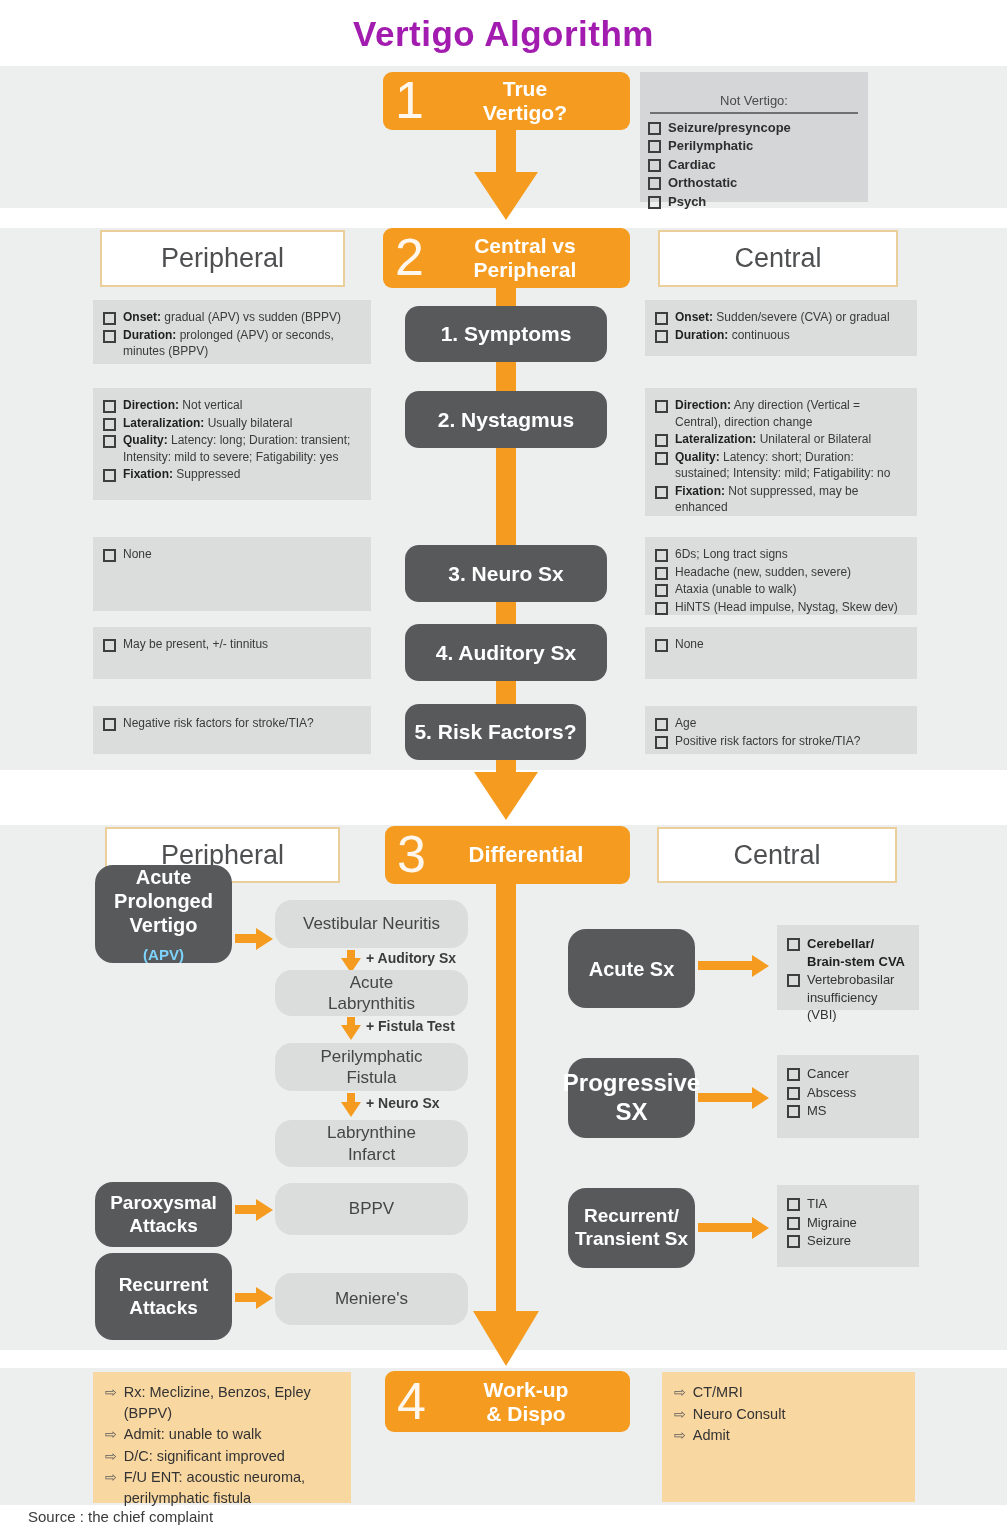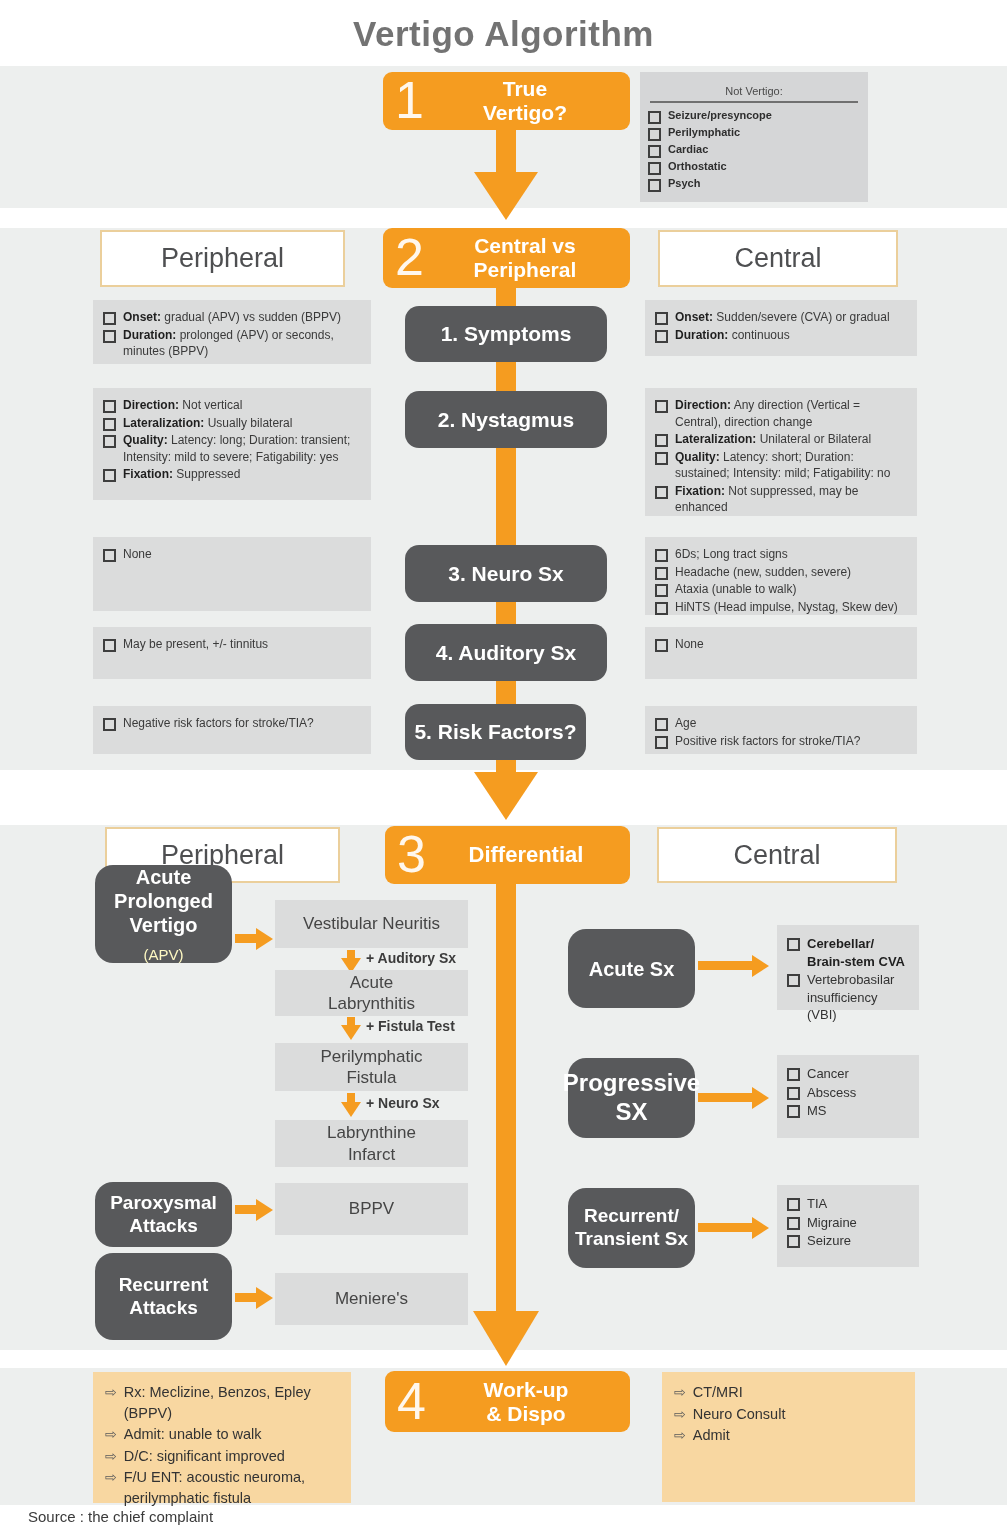--- a/index.html
+++ b/index.html
@@ -1,45 +1,45 @@
 <!DOCTYPE html>
 <html><head>
 <meta charset="utf-8">
 <style>
   html,body { margin:0; padding:0; background:#fff; font-family:"Liberation Sans",sans-serif; }
   .page { position:relative; width:1007px; height:1536px; background:#ffffff; overflow:hidden; }
   .band { position:absolute; left:0; width:1007px; background:#EDEFEE; }
   .title { position:absolute; left:0; top:14px; width:1007px; text-align:center;
-           font-size:35px; font-weight:600; color:#737373; letter-spacing:0.5px; }
+           font-size:35px; font-weight:600; color:#a21caf; letter-spacing:0.5px; }
   .source { position:absolute; left:28px; top:1508px; font-size:15px; color:#3a3a3a; }
 
   .obox { position:absolute; background:#F59C20; border-radius:9px; color:#fff;
           display:flex; align-items:center; padding:0 12px; box-sizing:border-box; z-index:4; }
   .obox .num { font-size:52px; line-height:0.95; color:rgba(255,255,255,0.92); font-weight:400; margin-right:8px; }
   .obox .olabel { flex:1; text-align:center; font-weight:bold; font-size:21px; line-height:1.12; }
   .obox .olabel .single { font-size:22px; }
 
   .whitehdr { position:absolute; background:#fff; border:2px solid #EBCF9B; box-sizing:border-box;
               display:flex; align-items:center; justify-content:center;
               font-size:27px; color:#4E4F51; z-index:3; }
 
   .darkbox { position:absolute; background:#58595B; border-radius:14px; color:#fff; font-weight:bold;
              display:flex; align-items:center; justify-content:center; font-size:21px; z-index:3;
              text-align:center; line-height:1.2; }
   .darkbox.rad18 { border-radius:18px; flex-direction:column; font-size:19px; padding:4px 6px; box-sizing:border-box; }
-  .darkbox .sub { font-weight:400; font-size:15px; color:#fef9c3; margin-top:9px; }
+  .darkbox .sub { font-weight:700; font-size:15px; color:#7dd3fc; margin-top:9px; }
 
   .panel { position:absolute; background:#DBDCDC; box-sizing:border-box; padding:9px 10px 7px 10px;
            font-size:12px; color:#3A3A3A; line-height:1.38; z-index:2; }
   .li { display:flex; gap:7px; margin-bottom:1px; }
   .li b { color:#1f1f1f; }
   .cb { flex:none; width:9px; height:9px; border:2px solid #3E3E3E; margin-top:3px; background:transparent; }
 
   .gbox { position:absolute; background:#DBDCDC; display:flex; align-items:center; justify-content:center;
-          text-align:center; font-size:17px; color:#454545; line-height:1.25; z-index:2; padding:2px 6px; box-sizing:border-box; }
+          text-align:center; font-size:17px; color:#454545; line-height:1.25; z-index:2; padding:2px 6px; box-sizing:border-box;border-radius:17px; }
   .glist { position:absolute; background:#DBDCDC; box-sizing:border-box; padding:10px 10px; font-size:13px;
            color:#333; line-height:1.35; z-index:2; }
 
   .peach { position:absolute; background:#F8D7A1; box-sizing:border-box; padding:10px 12px;
            font-size:14.5px; color:#333; line-height:1.42; z-index:2; }
   .bullet { color:#5a5a5a; font-size:14px; line-height:1.45; flex:none; }
 
   .vshaft { position:absolute; background:#F59C20; z-index:1; }
   .vhead  { position:absolute; width:0; height:0; z-index:1;
             border-left:32px solid transparent; border-right:32px solid transparent; border-top:48px solid #F59C20; }
@@ -66,21 +66,21 @@
   <div class="vhead" style="left:474px; top:172px;"></div>
 
   <div class="obox" style="left:383px; top:72px; width:247px; height:58px;">
     <div class="num">1</div>
     <div class="olabel">
       <div>True</div>
       <div>Vertigo?</div>
     </div>
   </div>
 
-  <div class="glist" style="left:640px; top:72px; width:228px; height:130px; background:#D5D6D7; font-size:11px; font-weight:600; color:#2e2e2e; padding:12px 8px;">
+  <div class="glist" style="left:640px; top:72px; width:228px; height:130px; background:#D5D6D7; font-size:13px; font-weight:600; color:#2e2e2e; padding:20px 8px;">
     <div style="text-align:center; font-weight:400; color:#4a4a4a; border-bottom:2px solid #707070; padding-bottom:2px; margin:0 2px 5px 2px;">Not Vertigo:</div>
     <div class="li">
         <span class="cb"></span>
         <span>Seizure/presyncope</span>
       </div>
     <div class="li">
         <span class="cb"></span>
         <span>Perilymphatic</span>
       </div>
     <div class="li">

